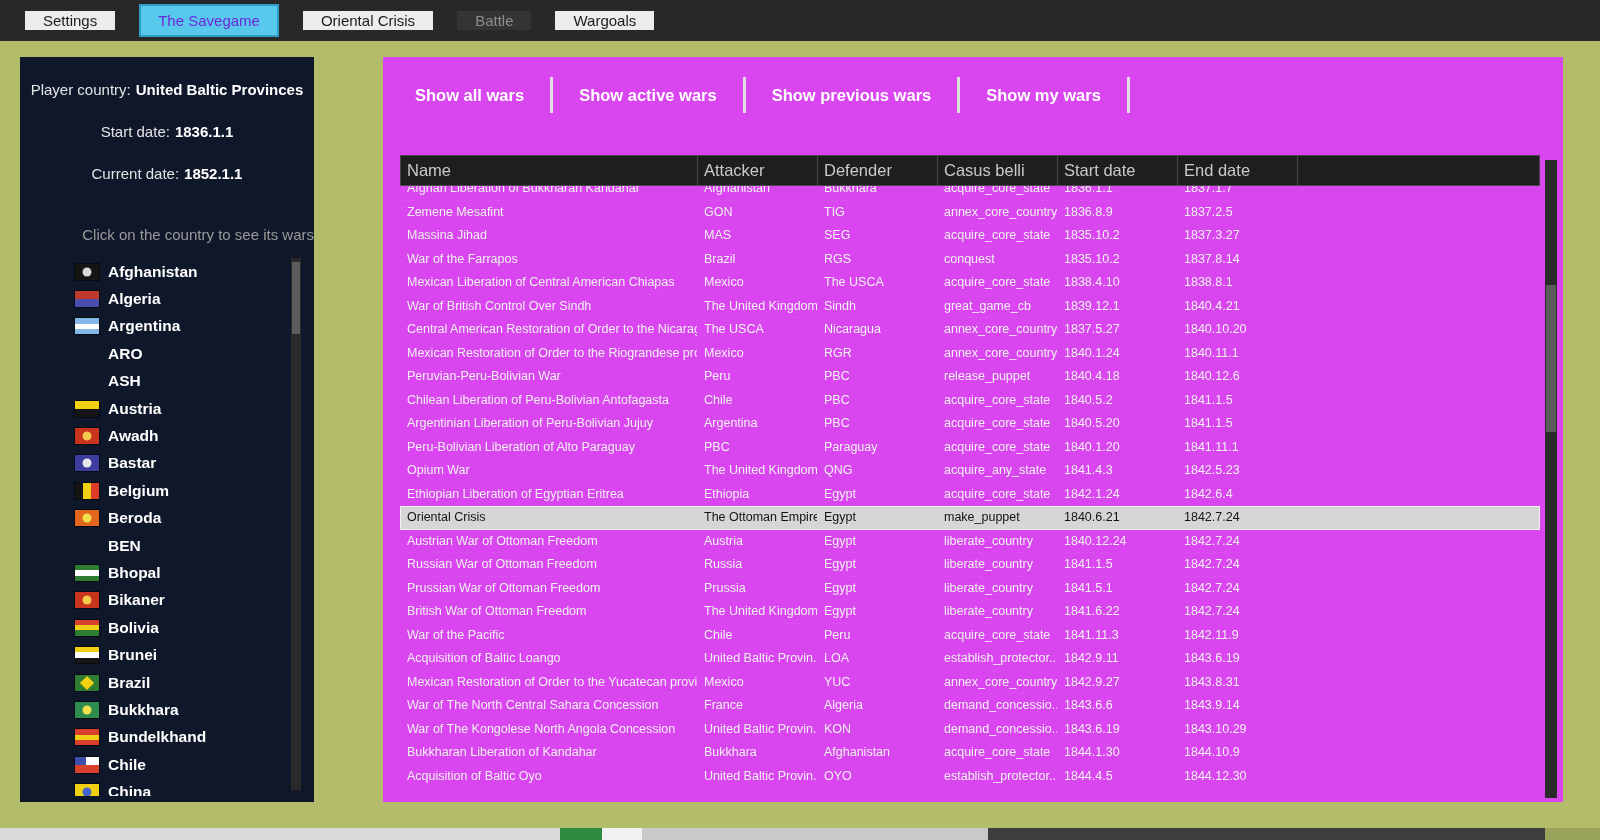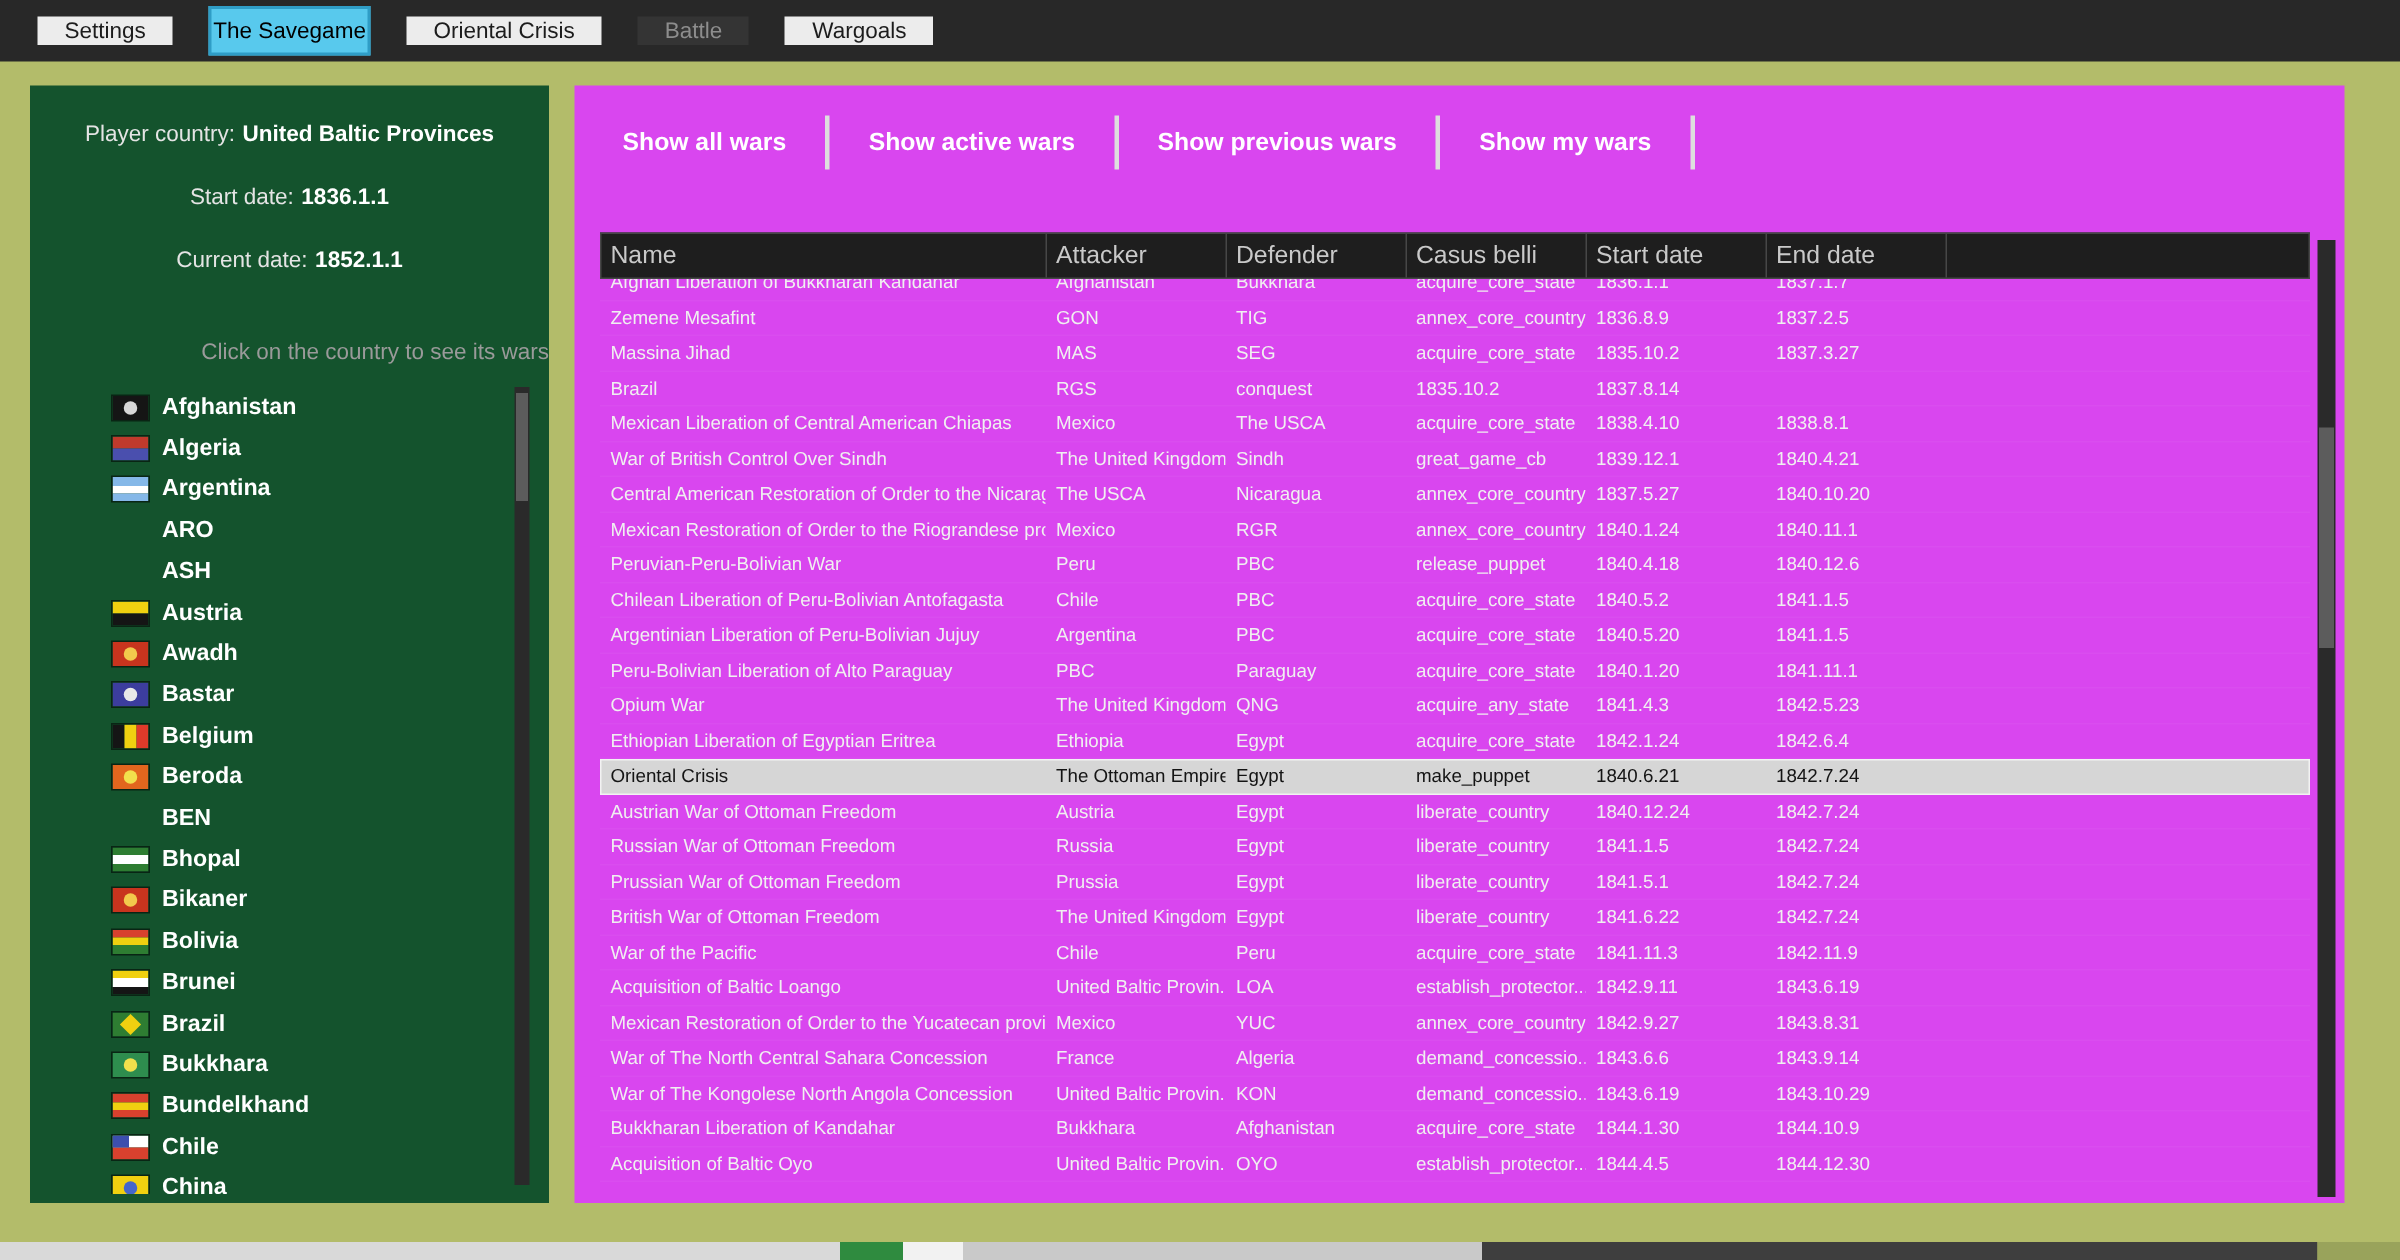--- a/index.html
+++ b/index.html
@@ -3,25 +3,25 @@
 <meta charset="utf-8">
 <style>
   *{margin:0;padding:0;box-sizing:border-box}
   html,body{background:#8f9655}
   body{font-family:"Liberation Sans",sans-serif}
   .page{position:relative;width:1600px;height:840px;background:#b3bc6a;overflow:hidden}
 
   
   .topbar{position:absolute;top:0;left:0;width:100%;height:41px;background:#282828;display:flex;align-items:center;gap:24px;padding-left:25px}
   .tab{background:#ececec;color:#1c1c1c;font-size:15px;padding:1px 18px;cursor:pointer;white-space:nowrap}
-  .tab--active{background:#58c9ed;border:2px solid #2f9dc6;color:#000000;padding:6px 1px}
+  .tab--active{background:#58c9ed;border:2px solid #2f9dc6;color:#6d28d9;padding:6px 17px}
   .tab--disabled{background:#343434;color:#8d8d8d;cursor:default}
 
   
-  .left-panel{position:absolute;left:20px;top:57px;width:346px;height:745px;background:#14532d}
+  .left-panel{position:absolute;left:20px;top:57px;width:294px;height:745px;background:#0f172a}
   .right-panel{position:absolute;left:383px;top:57px;width:1180px;height:745px;background:#d946ef}
 
   
   .info{padding-top:24px;text-align:center;color:#e4e4e4;font-size:15px}
   .info-line{margin-bottom:25px}
   .info-line b{color:#fff;font-weight:700;margin-left:5px}
   .hint{margin-top:44px;text-align:right;color:#9a9a9a;font-size:15px}
 
   
   .country-list{position:absolute;left:0;top:201px;right:28px;bottom:6px;overflow:hidden}
@@ -279,20 +279,21 @@
           <div class="trow">
             <div class="tcell">Massina Jihad</div>
             <div class="tcell">MAS</div>
             <div class="tcell">SEG</div>
             <div class="tcell">acquire_core_state</div>
             <div class="tcell">1835.10.2</div>
             <div class="tcell">1837.3.27</div>
             <div class="tcell"></div>
           </div>
           <div class="trow">
+            <div class="tcell">War of the Farrapos</div>
             <div class="tcell">Brazil</div>
             <div class="tcell">RGS</div>
             <div class="tcell">conquest</div>
             <div class="tcell">1835.10.2</div>
             <div class="tcell">1837.8.14</div>
             <div class="tcell"></div>
           </div>
           <div class="trow">
             <div class="tcell">Mexican Liberation of Central American Chiapas</div>
             <div class="tcell">Mexico</div>

